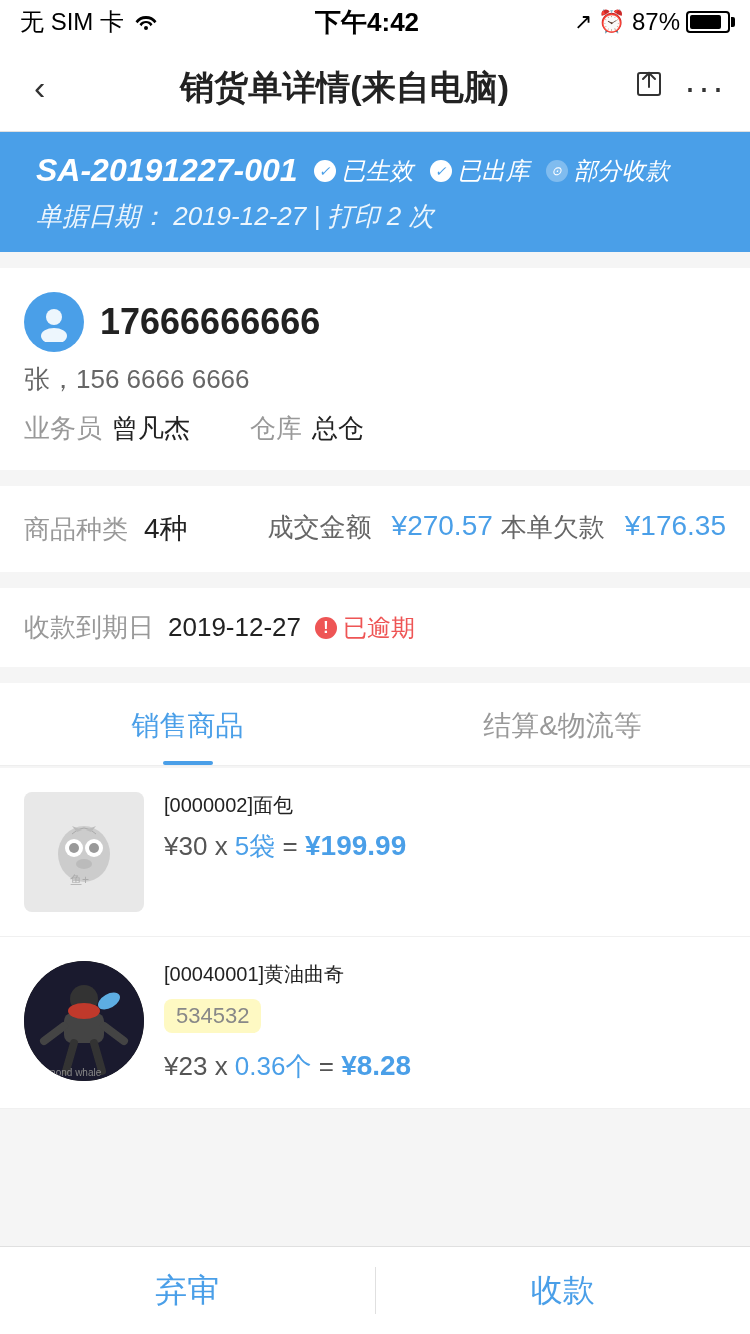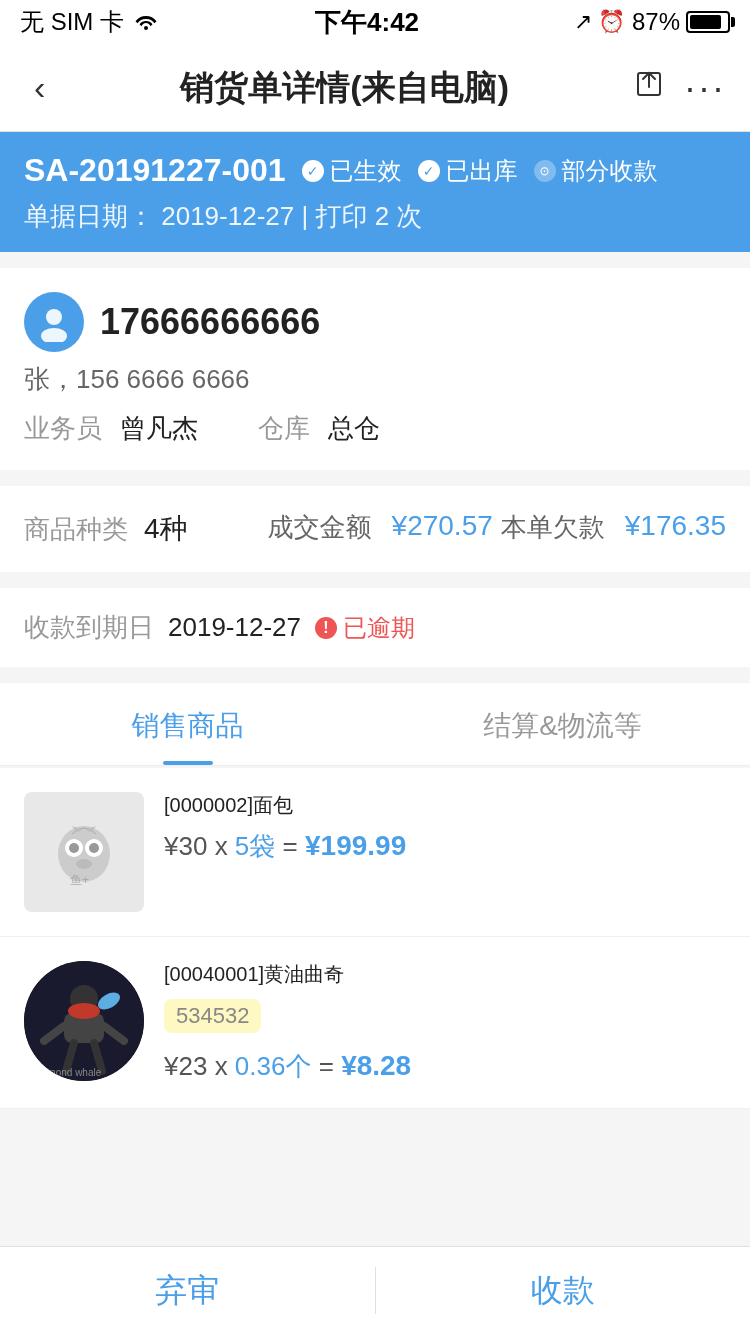--- a/index.html
+++ b/index.html
@@ -55,21 +55,22 @@
       font-size: 34px;
       font-weight: 600;
       color: #222;
     }
     .nav-actions { display: flex; align-items: center; gap: 20px; }
     .nav-icon { font-size: 32px; color: #333; cursor: pointer; }
 
     
     .header-banner {
       background: #4a9fe8;
-      padding: 20px 24px 18px;
+      padding: 20px 36px 18px;
+      font-style: italic;
     }
     .banner-top {
       display: flex;
       align-items: center;
       gap: 16px;
       margin-bottom: 10px;
     }
     .order-id {
       color: #fff;
       font-size: 32px;
@@ -120,21 +121,21 @@
     .customer-detail {
       color: #666;
       font-size: 26px;
       margin-bottom: 14px;
     }
     .customer-meta {
       display: flex;
       gap: 60px;
       font-size: 26px;
     }
-    .meta-item { display: flex; gap: 18px; }
+    .meta-item { display: flex; gap: 10px; }
     .meta-label { color: #999; }
     .meta-value { color: #222; }
 
     
     .stats-section {
       background: #fff;
       padding: 24px;
       margin-top: 16px;
       display: flex;
       justify-content: space-between;

